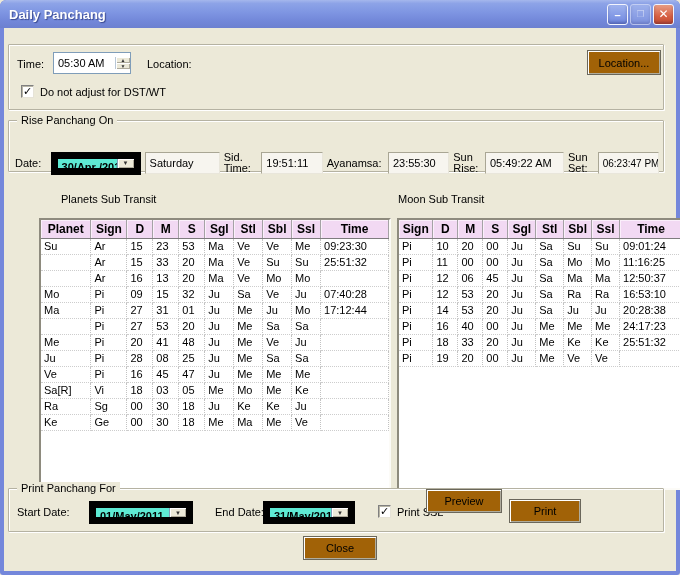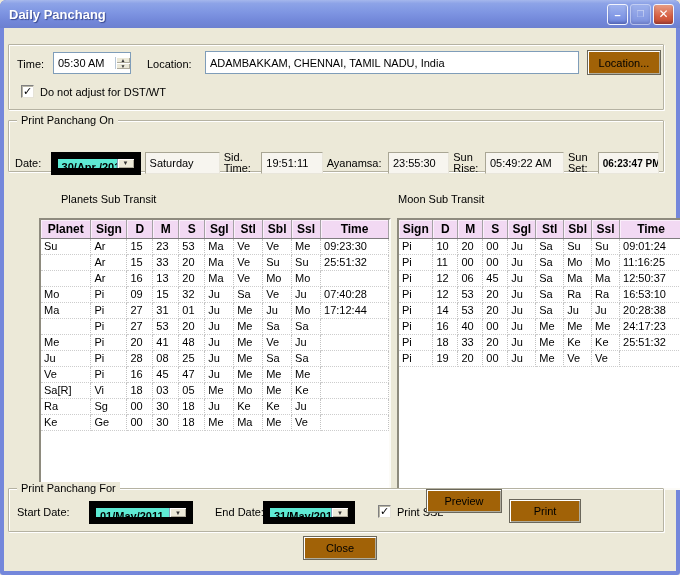--- a/index.html
+++ b/index.html
@@ -58,21 +58,21 @@
 
   
   .grp-view { left:4px; top:92px; width:656px; height:52px; }
   .view-row { position:absolute; left:6px; right:4px; top:30px; height:24px;
               display:flex; align-items:center; gap:4px; }
   .two-line { font-size:11px; line-height:11px; }
   .w-datelbl{ width:32px; } .w-datecombo{ width:90px; height:23px; }
   .w-weekday{ width:76px; height:22px; } .w-sidlbl{ width:34px; } .w-sidbox{ width:62px; height:22px; }
   .w-ayanlbl{ width:58px; } .w-ayanbox{ width:62px; height:22px; }
   .w-riselbl{ width:28px; } .w-risebox{ width:80px; height:22px; }
-  .w-setlbl { width:26px; } .w-setbox { width:62px; height:22px; font-size:10px;font-weight:bold; }
+  .w-setlbl { width:26px; } .w-setbox { width:62px; height:22px; font-size:10px; }
 
   
   .tbl-title-left  { left:12px;  top:165px;padding-left:45px; }
   .tbl-title-right { left:394px; top:165px; }
   .listview { position:absolute; top:190px; height:272px; background:#FFFFFF;
               border:2px solid; border-color:#8E8B7E #FCFBF7 #FCFBF7 #8E8B7E; overflow:hidden;margin-left:25px; }
   .lv-left  { left:10px;  width:352px; }
   .lv-right { left:368px; width:288px; }
   table.grid { border-collapse:collapse; table-layout:fixed; }
   table.grid th { height:18px; background:#F2D9F3; font-size:12px; font-weight:bold; text-align:center;
@@ -115,32 +115,29 @@
     <div class="etched sec-settings">
       <span class="lbl" style="left:8px;top:13px;">Time:</span>
       <div class="edit time-box">
         <span class="val">05:30 AM</span>
         <span class="spin-col">
           <span class="spin-btn">▲</span>
           <span class="spin-btn">▼</span>
         </span>
       </div>
       <span class="lbl" style="left:138px;top:13px;">Location:</span>
-      <div class="edit loc-field">
-        <span class="val">ADAMBAKKAM, CHENNAI, TAMIL NADU, India</span>
-      </div>
       <button class="btn loc-btn">Location...</button>
       <span class="checkbox dst-check">
           <span>✓</span>
         </span>
       <span class="lbl dst-label">Do not adjust for DST/WT</span>
     </div>
 
     <div class="etched grp-view">
-      <span class="grp-title">Print Panchang On</span>
+      <span class="grp-title">Rise Panchang On</span>
       <div class="view-row">
         <span class="w-datelbl">Date:</span>
         <div class="combo w-datecombo">
           <span class="val">30/Apr /2011</span>
           <span class="arrow">▼</span>
         </div>
         <span class="ro-box w-weekday">Saturday</span>
         <span class="two-line w-sidlbl">
           <span>Sid.</span><br>
           <span>Time:</span>

